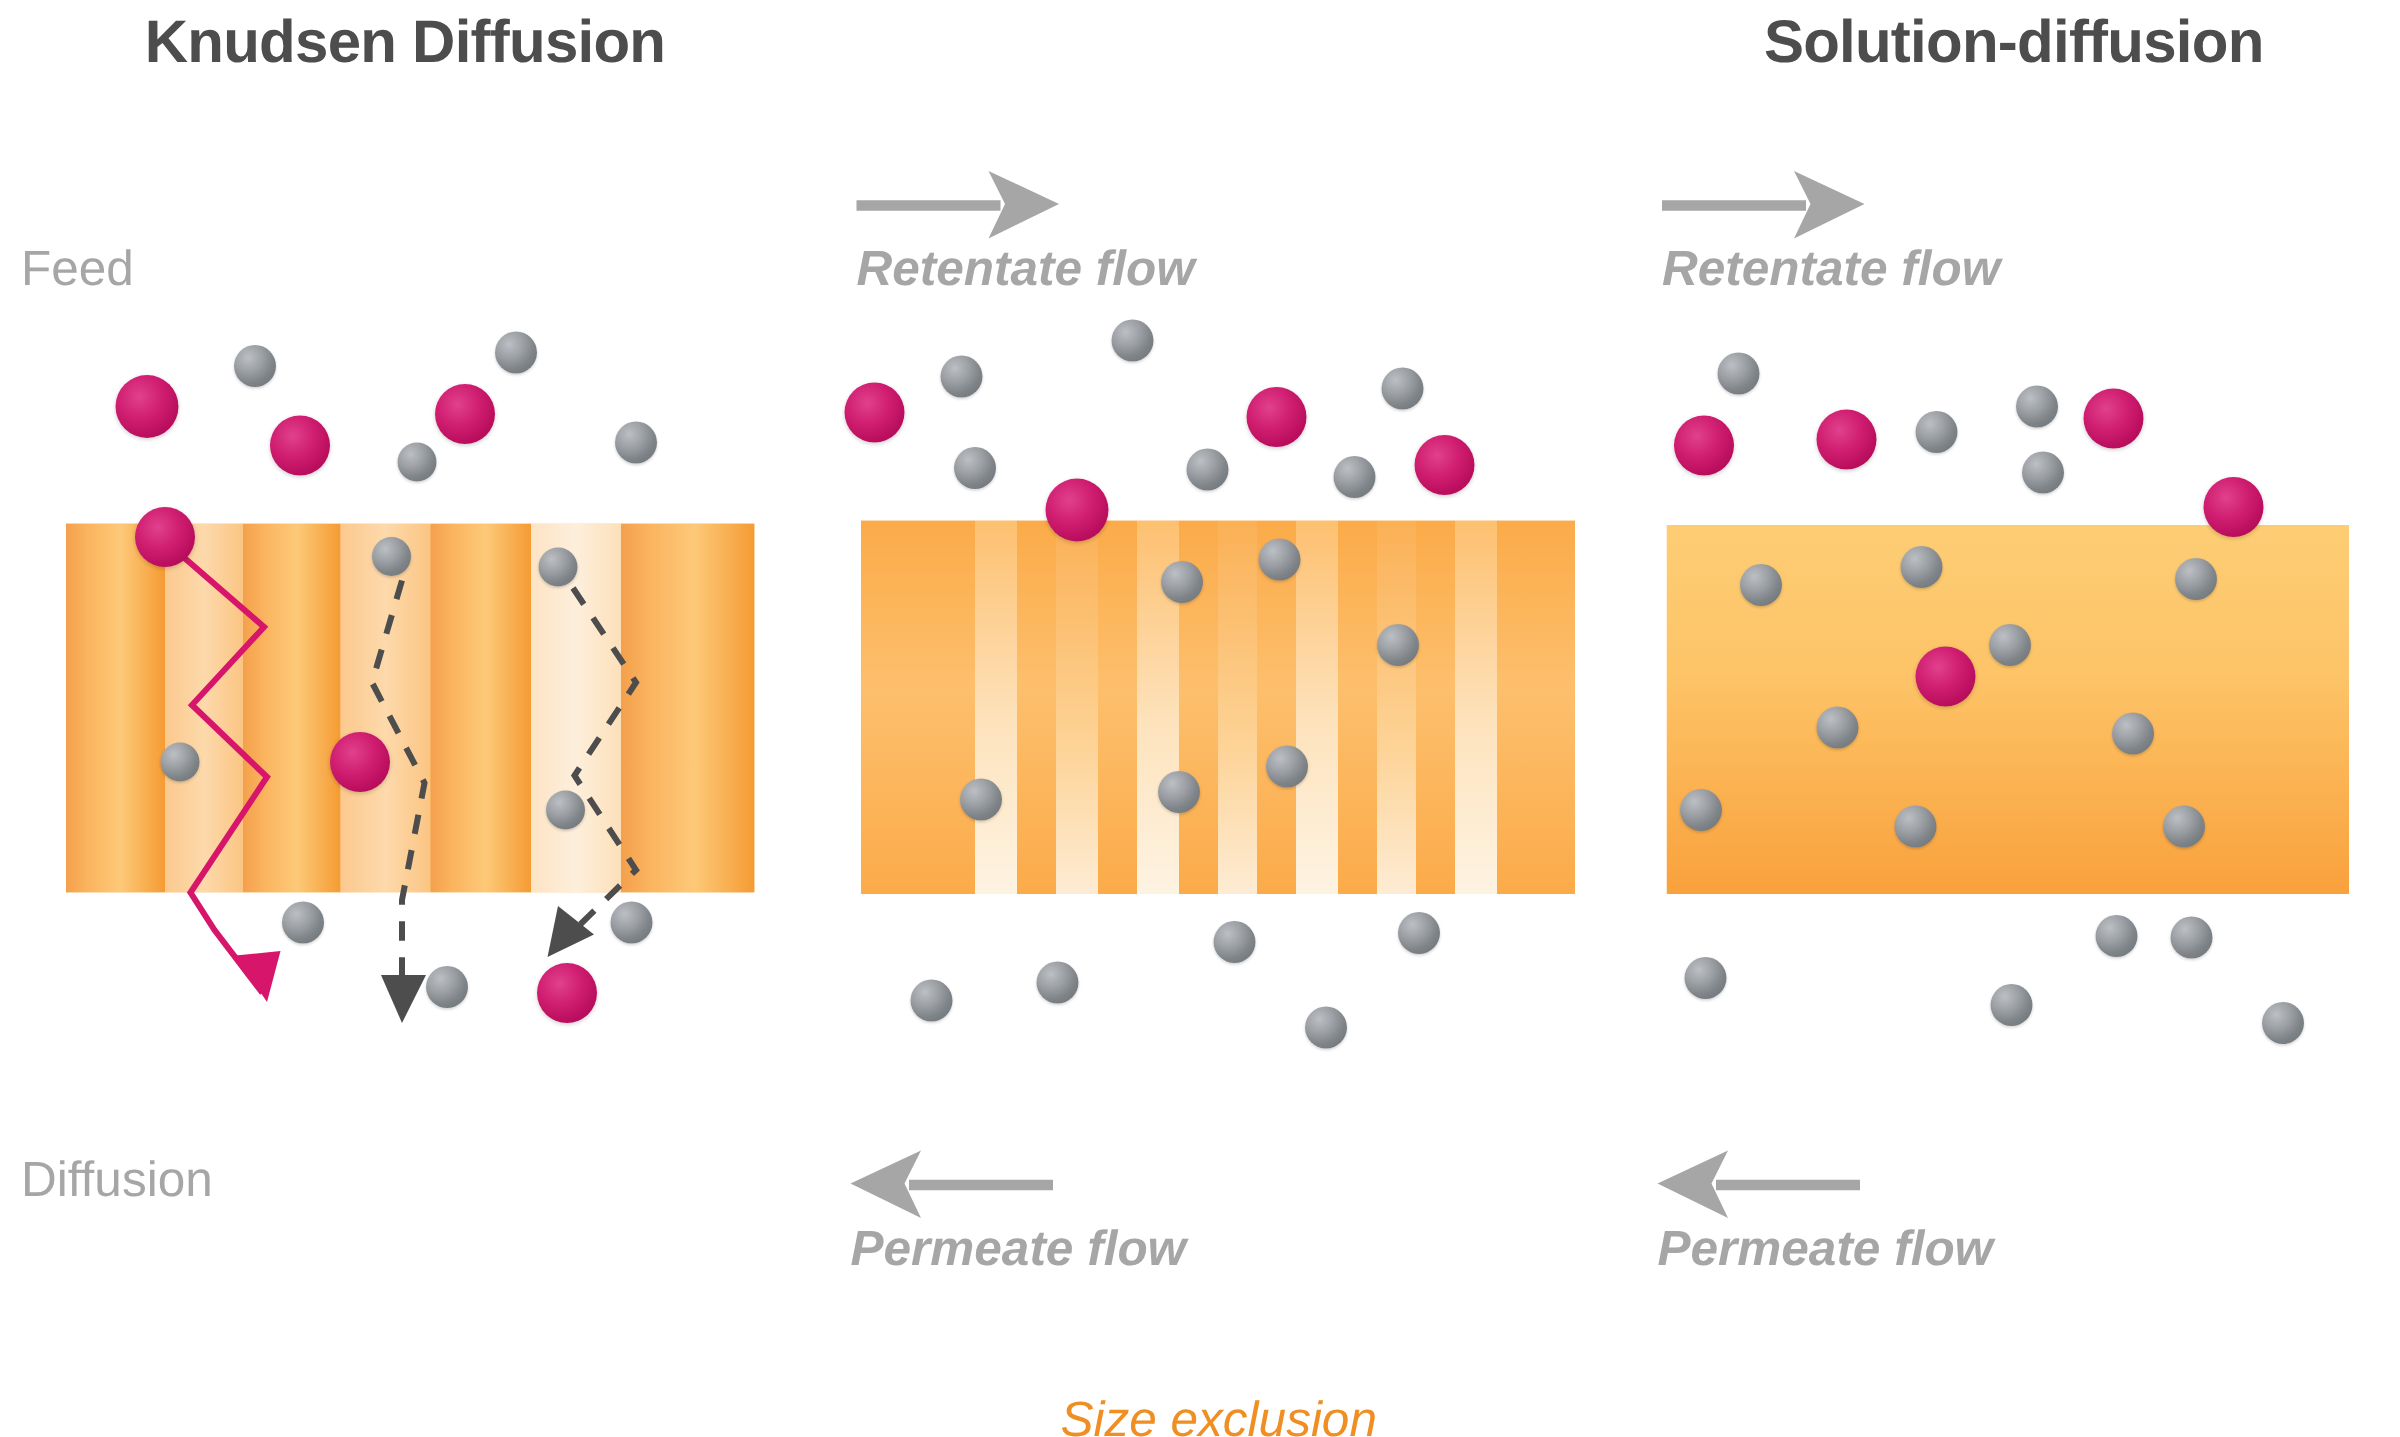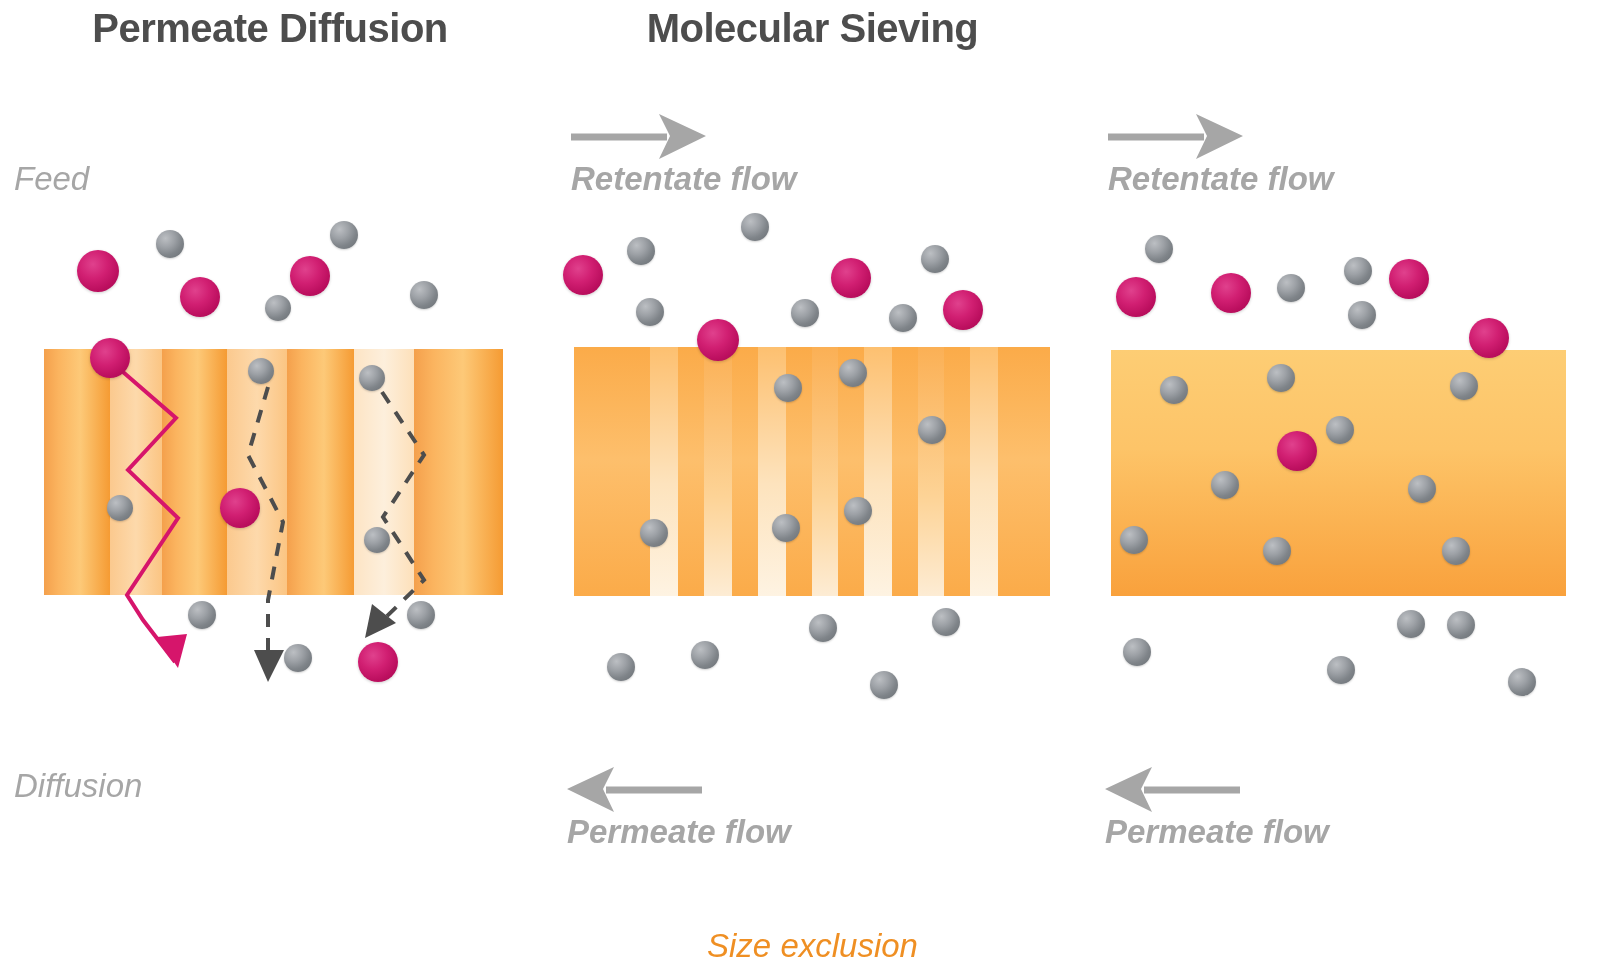--- a/index.html
+++ b/index.html
@@ -21,21 +21,20 @@
     position:absolute;top:6px;left:0;width:100%;
     text-align:center;
     font-size:40px;font-weight:bold;
     color:#4d4d4d;
     letter-spacing:-0.5px;
     white-space:nowrap;
   }
 
   .side-label{
     position:absolute;
-    font-style:italic;
     font-size:33px;
     color:#a6a6a6;
     white-space:nowrap;
   }
 
   .flow-group{position:absolute;font-weight:bold;}
   .flow-label{
     font-style:italic;font-size:33px;color:#a6a6a6;white-space:nowrap;
     margin-top:2px;
   }
@@ -65,21 +64,21 @@
   }
 
   svg{overflow:visible;}
 </style>
 </head>
 <body>
 
 <div class="stage">
 
   <div class="panel" id="panel-knudsen">
-    <div class="panel-title">Permeate Diffusion</div>
+    <div class="panel-title">Knudsen Diffusion</div>
   </div>
 
   <div class="side-label" style="left:14px;top:160px;">Feed</div>
   <div class="side-label" style="left:14px;top:767px;">Diffusion</div>
 
   <svg class="membrane" style="left:44px;top:349px;" width="459" height="246" viewBox="0 0 459 246">
     <defs>
       <linearGradient id="k-band" x1="0" y1="0" x2="1" y2="0">
         <stop offset="0%" stop-color="#f4a04c"></stop>
         <stop offset="22%" stop-color="#fbb45f"></stop>
@@ -115,23 +114,20 @@
   <svg style="position:absolute;left:0;top:0;" width="1600" height="958">
     <polyline points="268,387 248,455 283,522 268,600 268,655" fill="none" stroke="#4d4d4d" stroke-width="4" stroke-dasharray="13 11"></polyline>
     <polygon points="268,682 254,650 284,650" fill="#4d4d4d"></polygon>
   </svg>
 
   <svg style="position:absolute;left:0;top:0;" width="1600" height="958">
     <polyline points="382,392 424,455 383,517 424,580 383,620" fill="none" stroke="#4d4d4d" stroke-width="4" stroke-dasharray="13 11"></polyline>
     <polygon points="365,638 372,604 396,623" fill="#4d4d4d"></polygon>
   </svg>
 
-  <div class="panel" id="panel-sieving">
-    <div class="panel-title">Molecular Sieving</div>
-  </div>
 
   <div class="flow-group" style="left:571px;top:112px;">
     <svg class="flow-arrow" width="135" height="46" viewBox="0 0 135 46">
       <line x1="0" y1="25" x2="96" y2="25" stroke="#a6a6a6" stroke-width="7"></line>
       <polygon points="135,24 88,2 99,24 88,47" fill="#a6a6a6"></polygon>
     </svg>
     <div class="flow-label">Retentate flow</div>
   </div>
 
   <div class="flow-group" style="left:567px;top:765px;">
@@ -173,20 +169,23 @@
     <rect x="290" y="0" width="28" height="249" fill="url(#s-b)"></rect>
     <rect x="318" y="0" width="26" height="249" fill="url(#s-a)"></rect>
     <rect x="344" y="0" width="26" height="249" fill="url(#s-c)"></rect>
     <rect x="370" y="0" width="26" height="249" fill="url(#s-a)"></rect>
     <rect x="396" y="0" width="28" height="249" fill="url(#s-b)"></rect>
     <rect x="424" y="0" width="52" height="249" fill="url(#s-a)"></rect>
   </svg>
 
   <div class="bottom-caption" style="top:887px;left:540px;width:545px;">Size exclusion</div>
 
+  <div class="panel" id="panel-solution">
+    <div class="panel-title">Solution-diffusion</div>
+  </div>
 
   <div class="flow-group" style="left:1108px;top:112px;">
     <svg class="flow-arrow" width="135" height="46" viewBox="0 0 135 46">
       <line x1="0" y1="25" x2="96" y2="25" stroke="#a6a6a6" stroke-width="7"></line>
       <polygon points="135,24 88,2 99,24 88,47" fill="#a6a6a6"></polygon>
     </svg>
     <div class="flow-label">Retentate flow</div>
   </div>
 
   <div class="flow-group" style="left:1105px;top:765px;">

